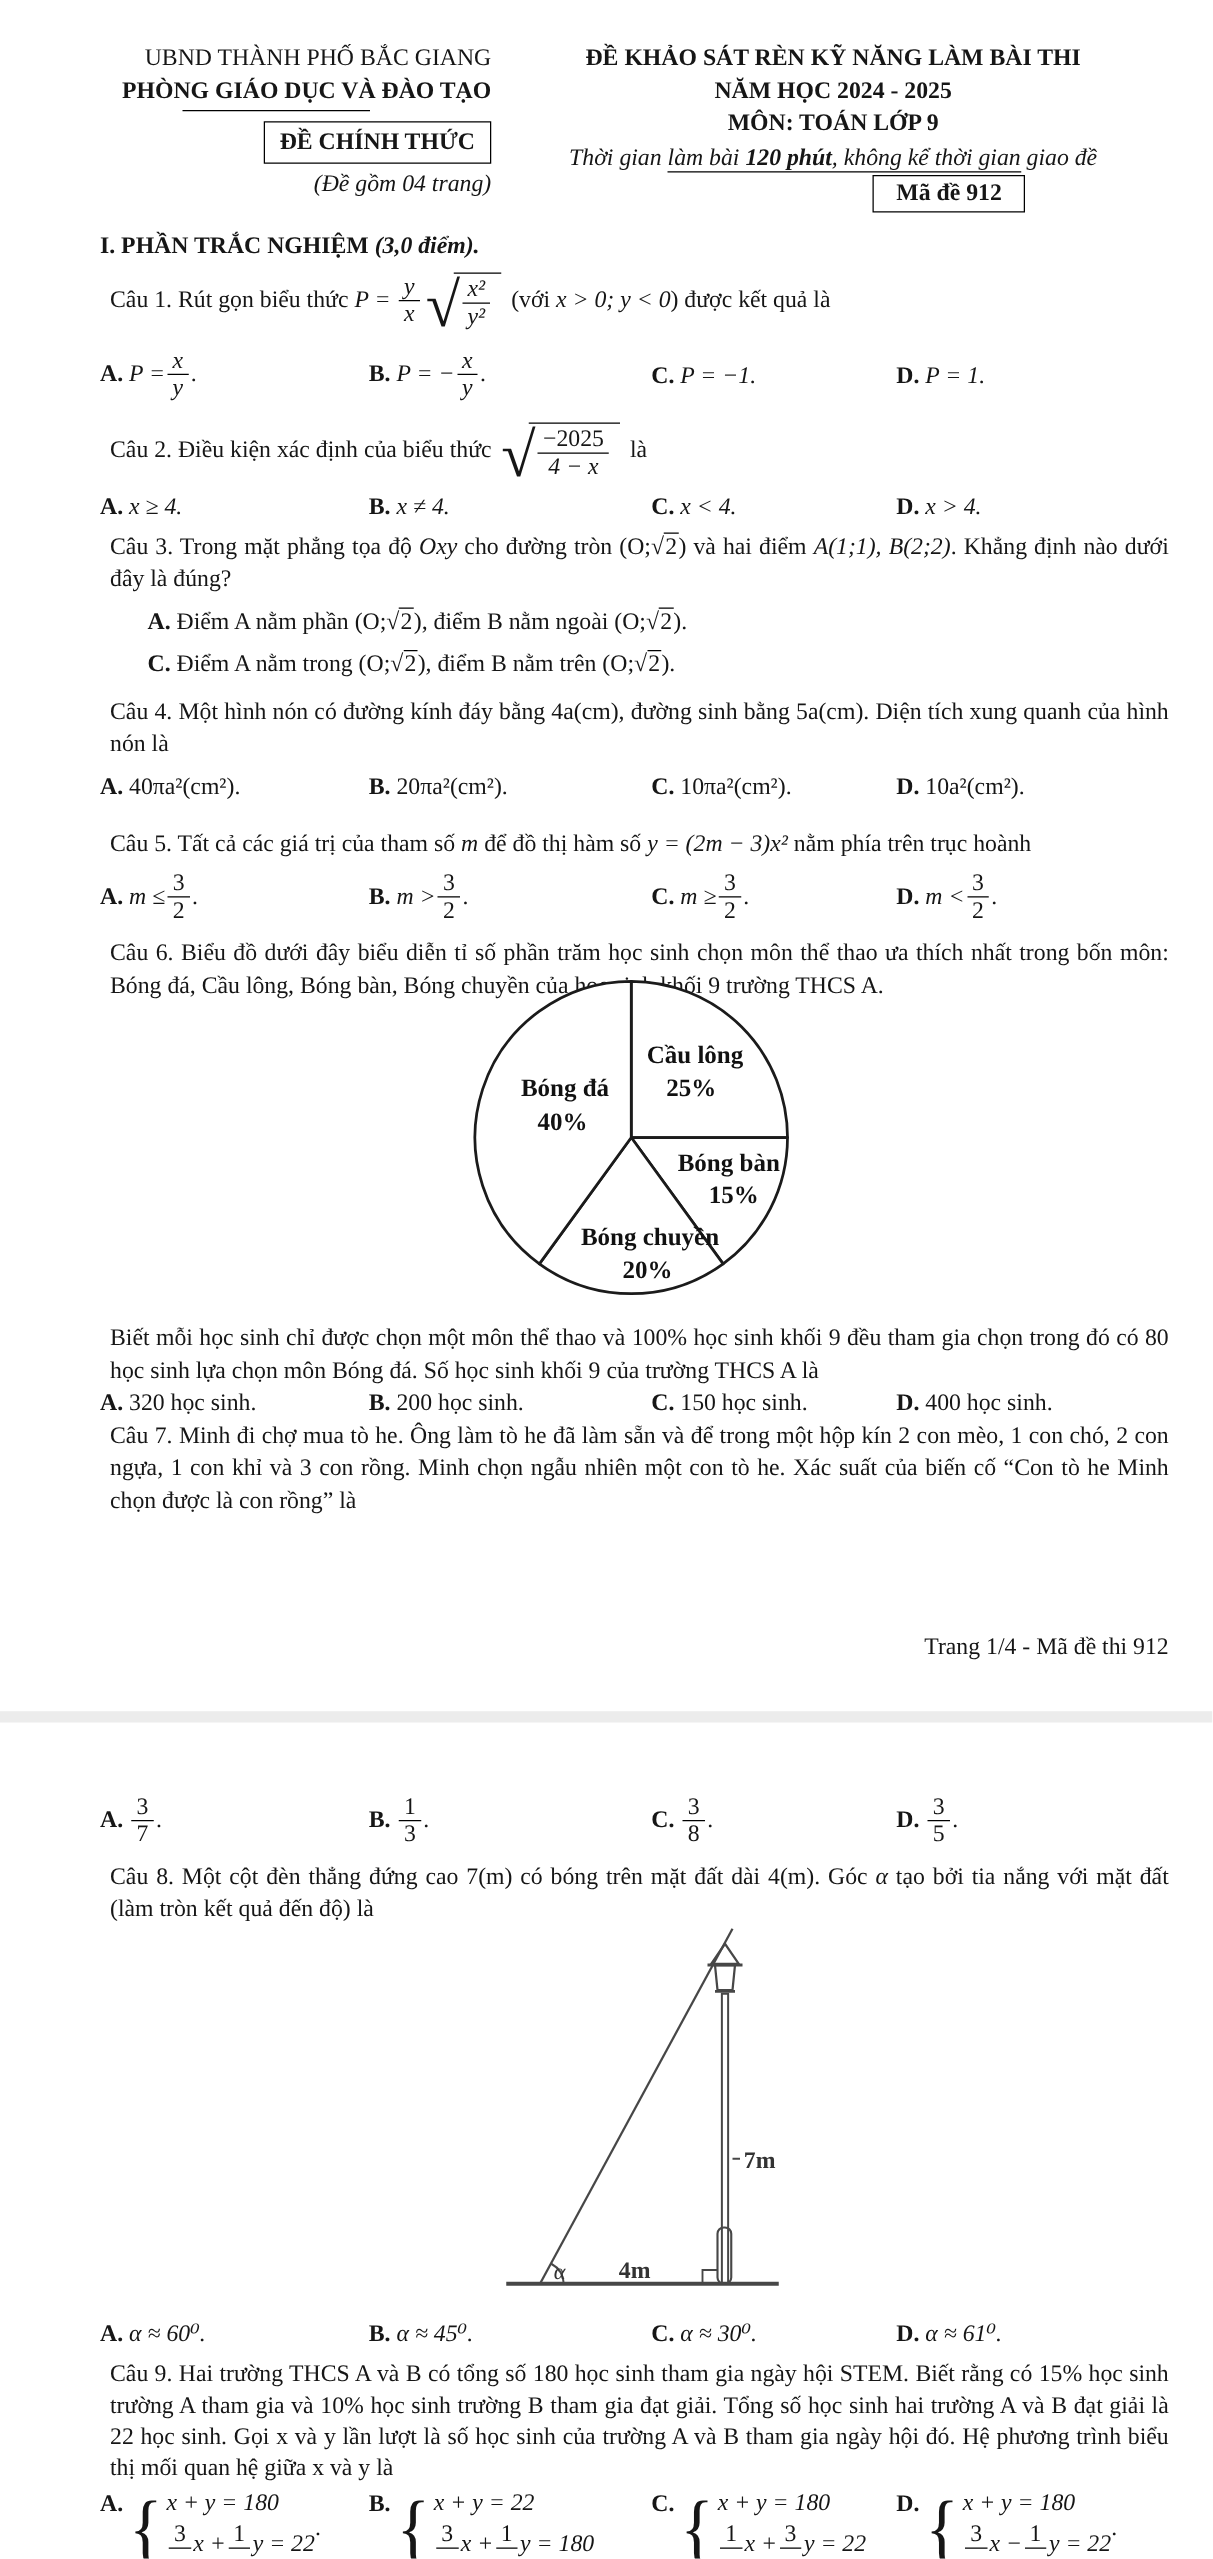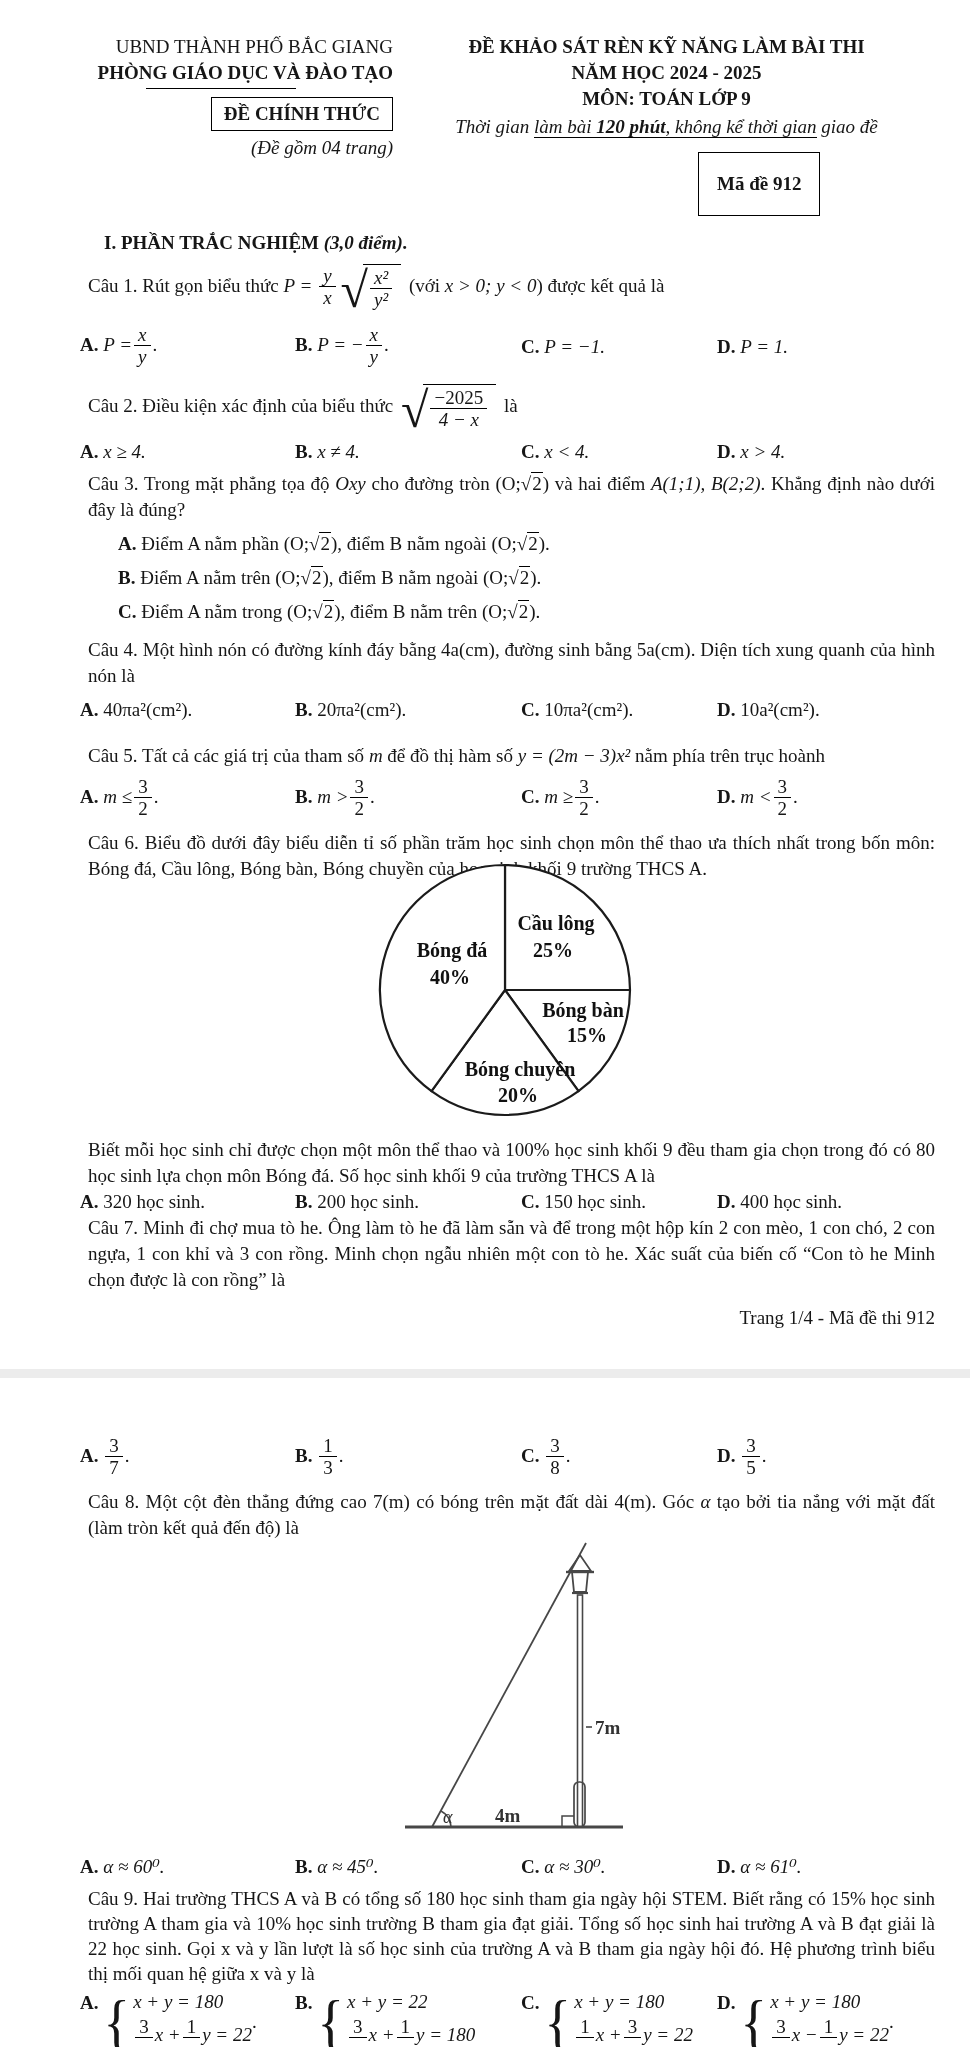--- a/index.html
+++ b/index.html
@@ -14,25 +14,25 @@
   .hl{width:345px;text-align:right}
   .hr{flex:1;text-align:center}
   .l2{font-weight:700}
   .l2 .ul{display:block;width:150px;margin:2px auto 0;border-bottom:1.5px solid #000}
   .obox{display:inline-block;border:1.5px solid #000;padding:3px 12px;font-weight:700;margin-top:8px}
   .pnote{font-style:italic;margin-top:4px}
   .bold{font-weight:700}
   .t4{font-style:italic;margin-top:2px}
   .t4 .uln{border-bottom:1.2px solid #000}
   .cboxwrap{text-align:left;margin-left:305px}
-  .cbox{display:inline-block;border:1.6px solid #000;padding:18px 18px;font-weight:700;margin-top:12px}
+  .cbox{display:inline-block;border:1.6px solid #000;padding:1px 18px;font-weight:700;}
 
   
   .p{margin:0 35px 0 88px;text-align:justify}
-  .sec{margin:14px 35px 0 104px;font-weight:700}
+  .sec{margin:14px 35px 0 80px;font-weight:700}
   .sec .pts{font-style:italic}
   .ql{font-weight:400}
   .optrow{display:grid;grid-template-columns:215px 226px 196px 1fr;margin:0 35px 0 80px;align-items:center}
   .optline{margin:0 35px 0 118px}
   .ol{font-weight:700}
   .mvar{font-style:italic}
 
   
   .frac{display:inline-flex;flex-direction:column;vertical-align:middle;text-align:center;
         line-height:21px;margin:0 2px;position:relative;top:-1px}
@@ -131,21 +131,20 @@
     <span><b class="ol">C.</b> <span class="mvar">x &lt; 4.</span></span>
     <span><b class="ol">D.</b> <span class="mvar">x &gt; 4.</span></span>
   </div>
 
   <div class="p" style="margin-top:6px">
     <b class="ql">Câu 3.</b>
     <span>Trong mặt phẳng tọa độ </span><span class="mvar">Oxy</span><span> cho đường tròn (O;</span><span class="sq">√<span class="sqb">2</span></span><span>) và hai điểm </span><span class="mvar">A(1;1), B(2;2)</span><span>. Khẳng định nào dưới đây là đúng?</span>
   </div>
   <div class="optline" style="margin-top:4px;line-height:34px">
     <div><b class="ol">A.</b> <span>Điểm A nằm phần (O;</span><span class="sq">√<span class="sqb">2</span></span><span>), điểm B nằm ngoài (O;</span><span class="sq">√<span class="sqb">2</span></span><span>).</span></div>
-    <div><b class="ol">B.</b> <span>Điểm A nằm trên (O;</span><span class="sq">√<span class="sqb">2</span></span><span>), điểm B nằm ngoài (O;</span><span class="sq">√<span class="sqb">2</span></span><span>).</span></div>
     <div><b class="ol">C.</b> <span>Điểm A nằm trong (O;</span><span class="sq">√<span class="sqb">2</span></span><span>), điểm B nằm trên (O;</span><span class="sq">√<span class="sqb">2</span></span><span>).</span></div>
   </div>
 
   <div class="p" style="margin-top:8px">
     <b class="ql">Câu 4.</b>
     <span>Một hình nón có đường kính đáy bằng 4a(cm), đường sinh bằng 5a(cm). Diện tích xung quanh của hình nón là</span>
   </div>
   <div class="optrow" style="margin-top:8px">
     <span><b class="ol">A.</b> <span>40πa²(cm²).</span></span>
     <span><b class="ol">B.</b> <span>20πa²(cm²).</span></span>

